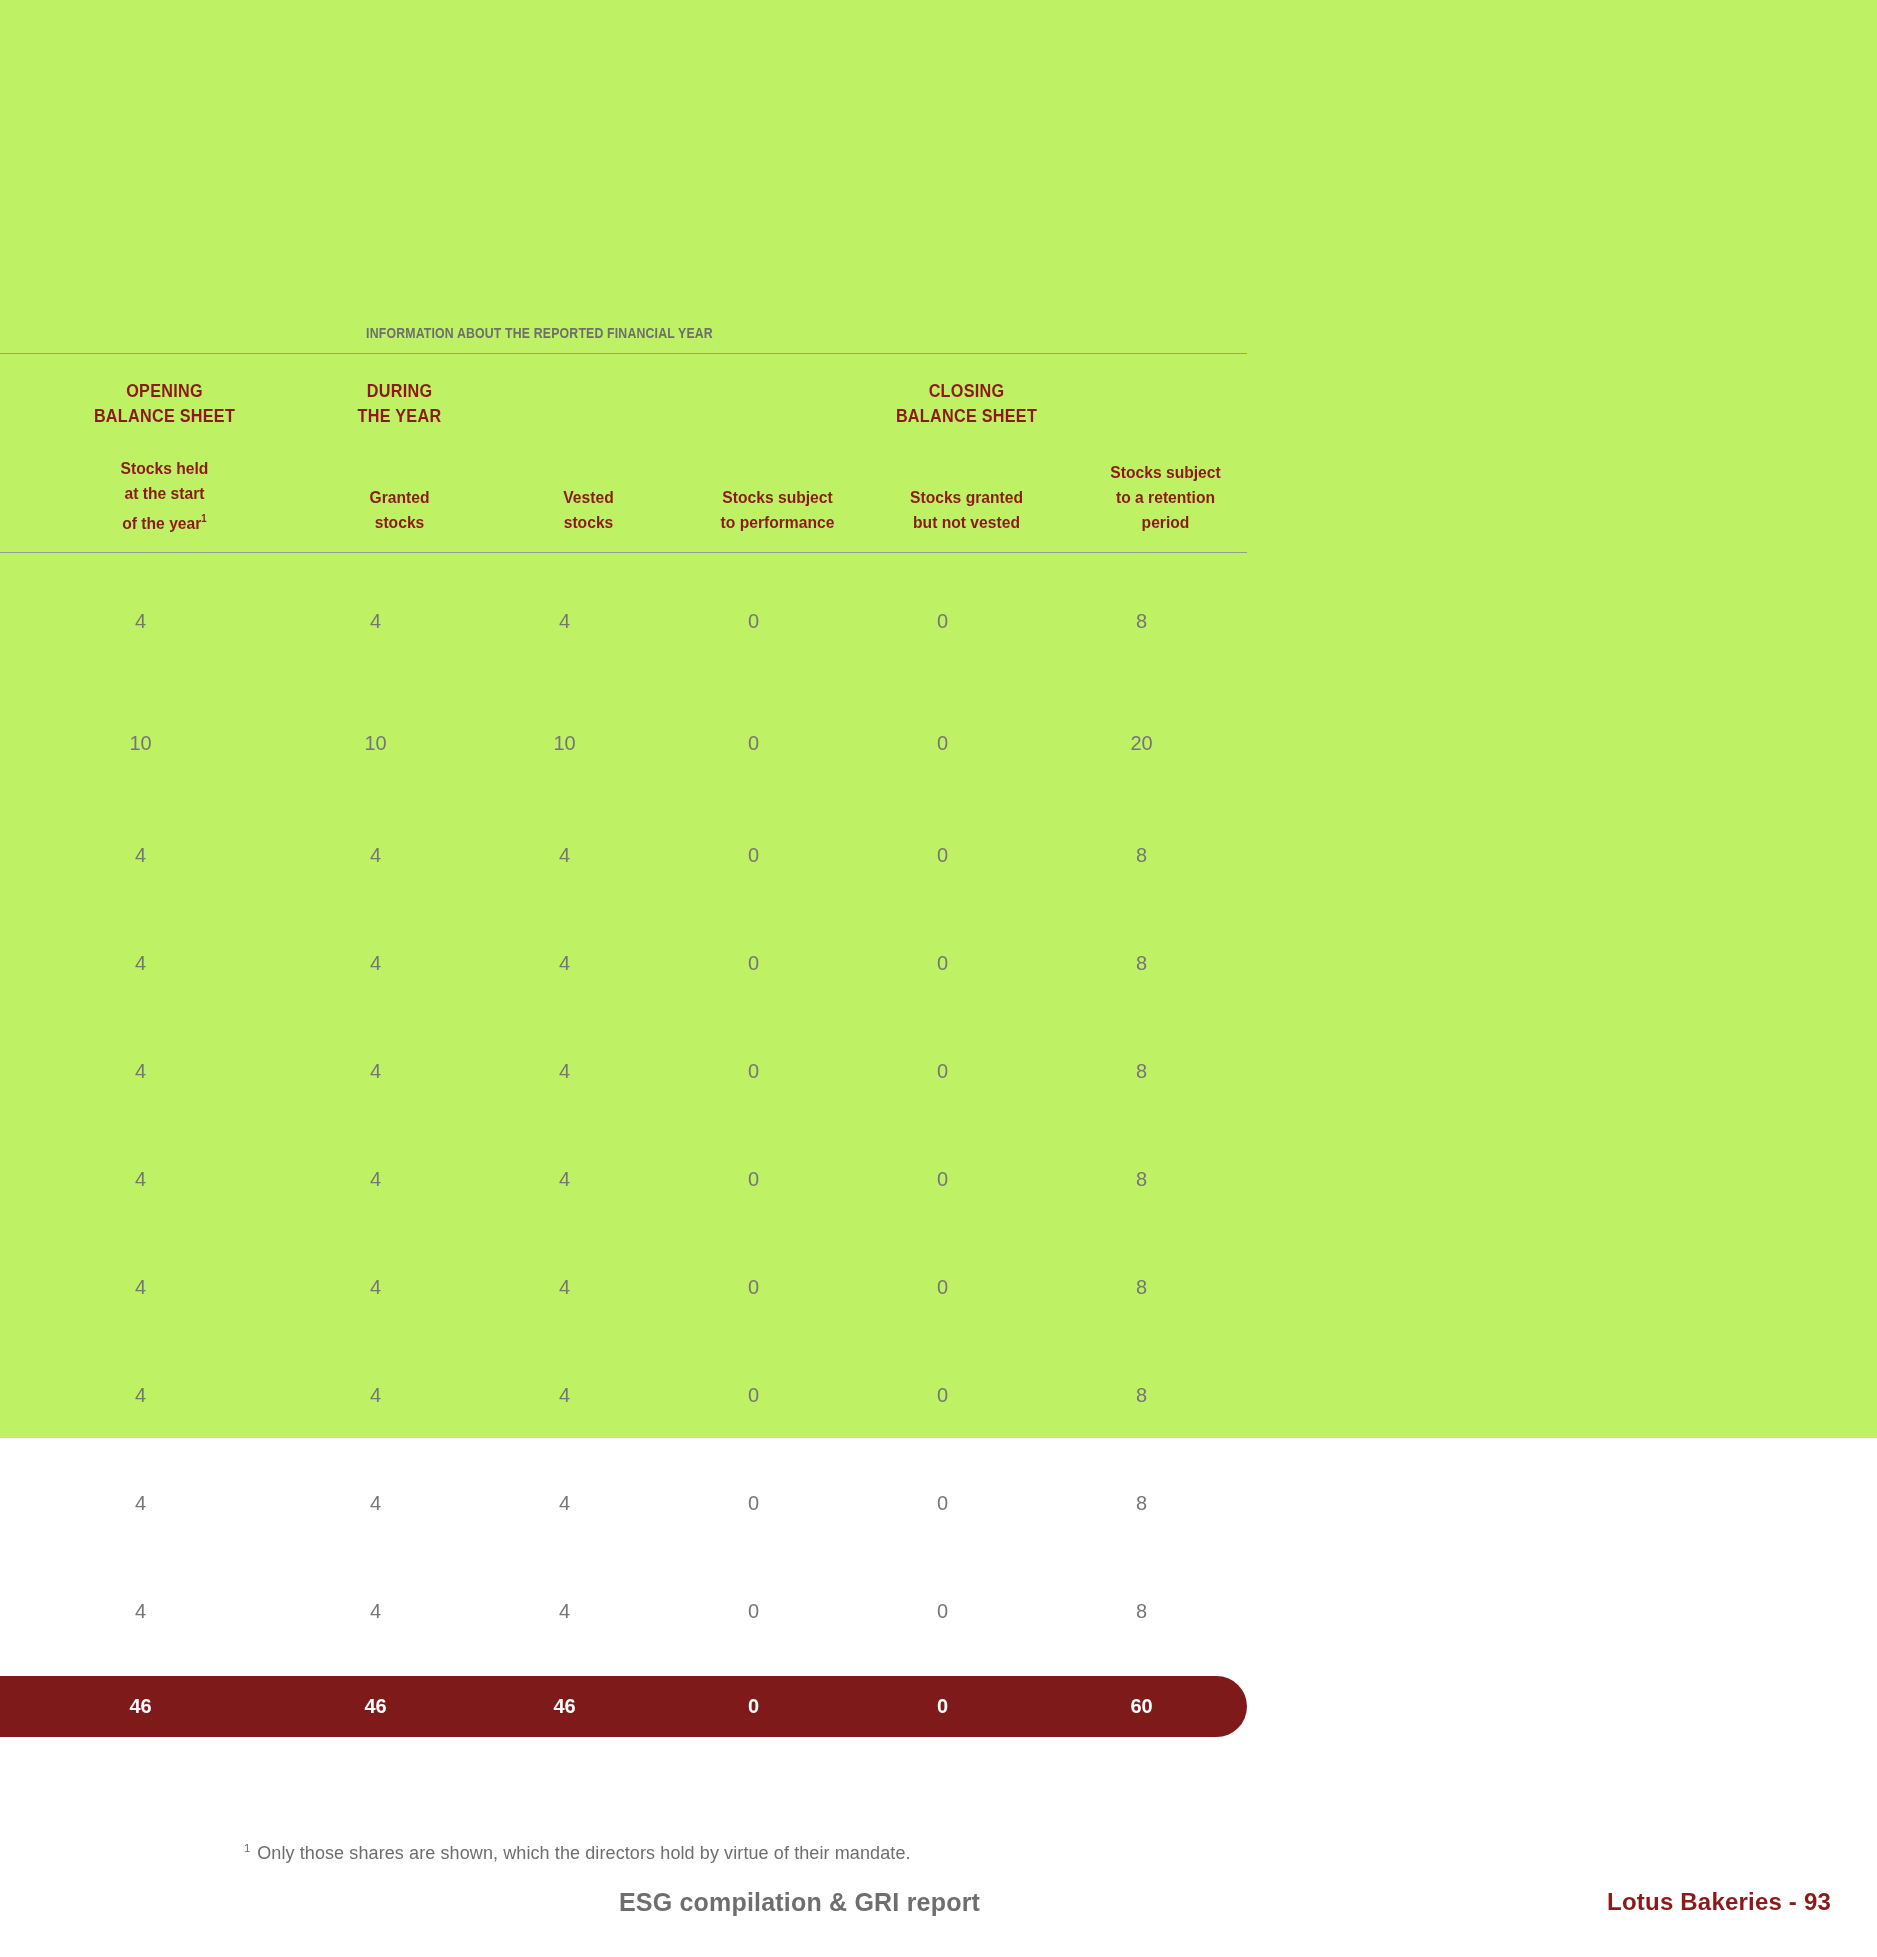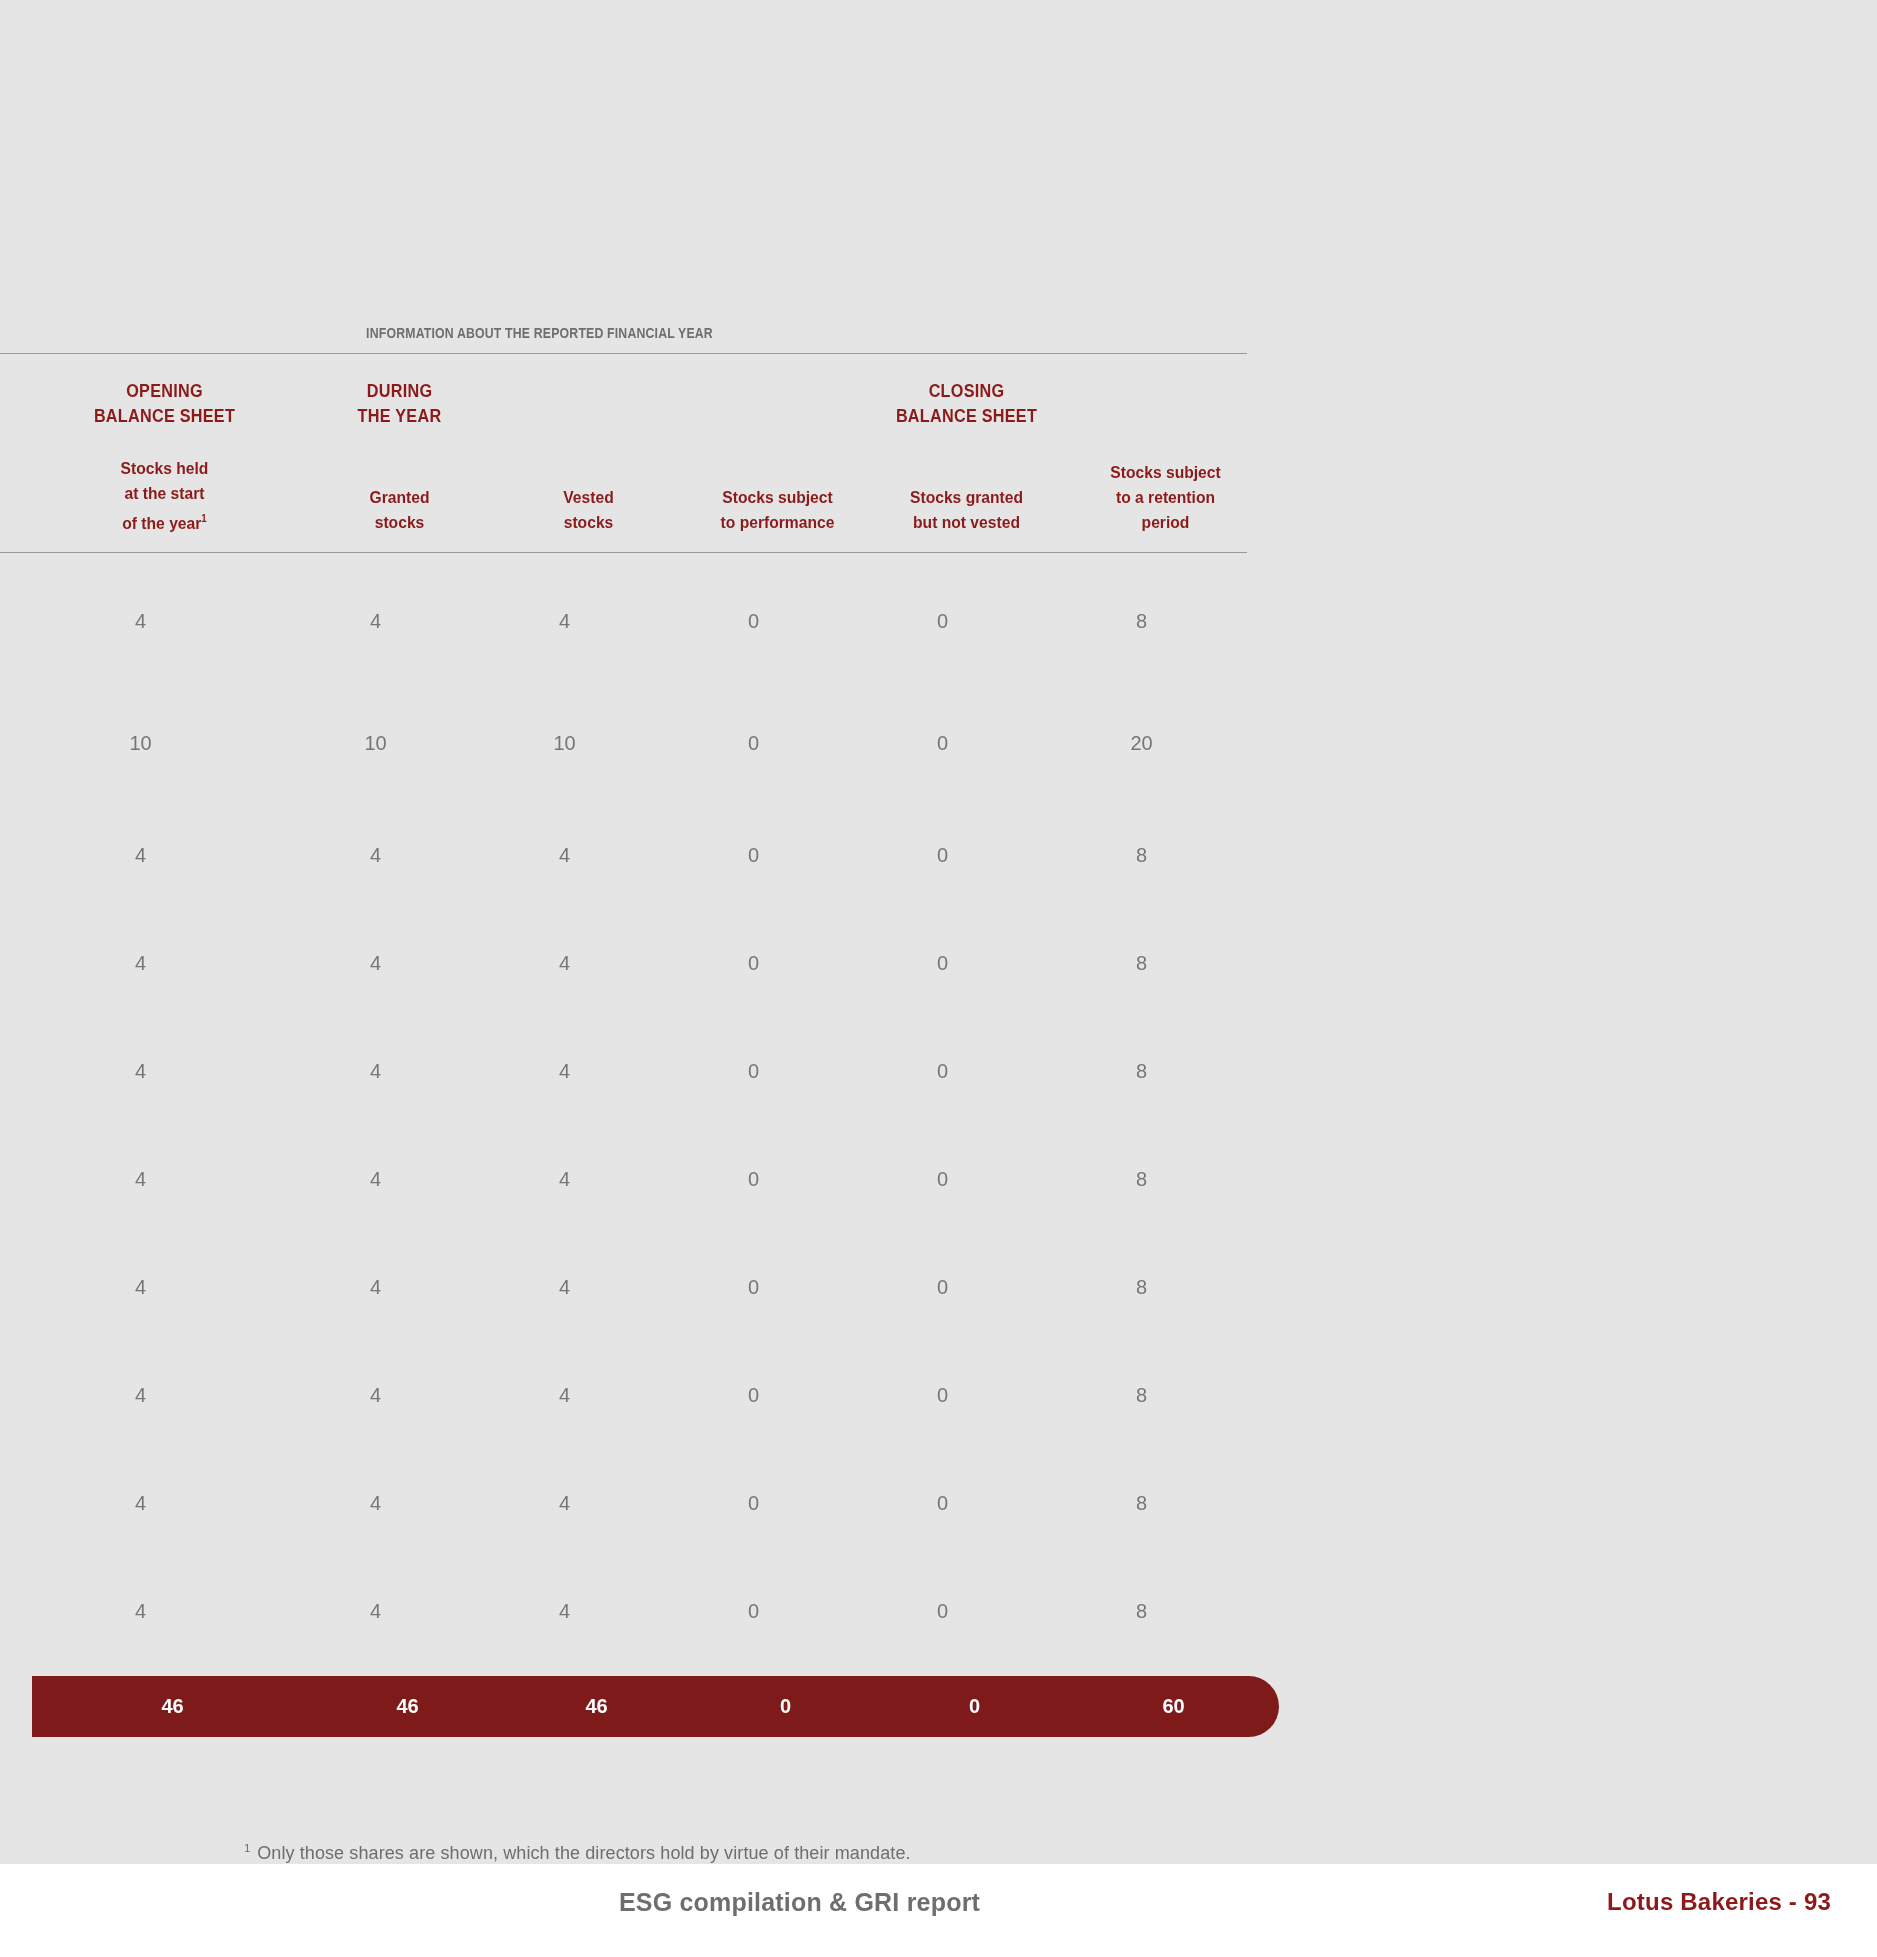--- a/index.html
+++ b/index.html
@@ -8,22 +8,22 @@
     width: 1877px;
     height: 1958px;
     background: #ffffff;
     font-family: "Liberation Sans", sans-serif;
     overflow: hidden;
   }
 
   .page {
     position: relative;
     width: 1877px;
-    height: 1864px;
-    background: #e5e5e5;
+    height: 1438px;
+    background: #bef264;
   }
 
   
   .table-block {
     position: absolute;
     left: 0;
     top: 325px;
     width: 1247px;
   }
 
@@ -116,21 +116,20 @@
     left: 0;
     top: 1676px;
     width: 1247px;
     height: 61px;
     background: #7E1A1A;
     border-top-right-radius: 32.5px;
     border-bottom-right-radius: 32.5px;
     display: grid;
     grid-template-columns: 281px 189px 189px 189px 189px 209px;
     align-items: center;
-    margin-left: 32px;
   }
   .total-bar .cell {
     text-align: center;
     color: #ffffff;
     font-size: 20px;
     font-weight: bold;
   }
 
   
   .footnote {

